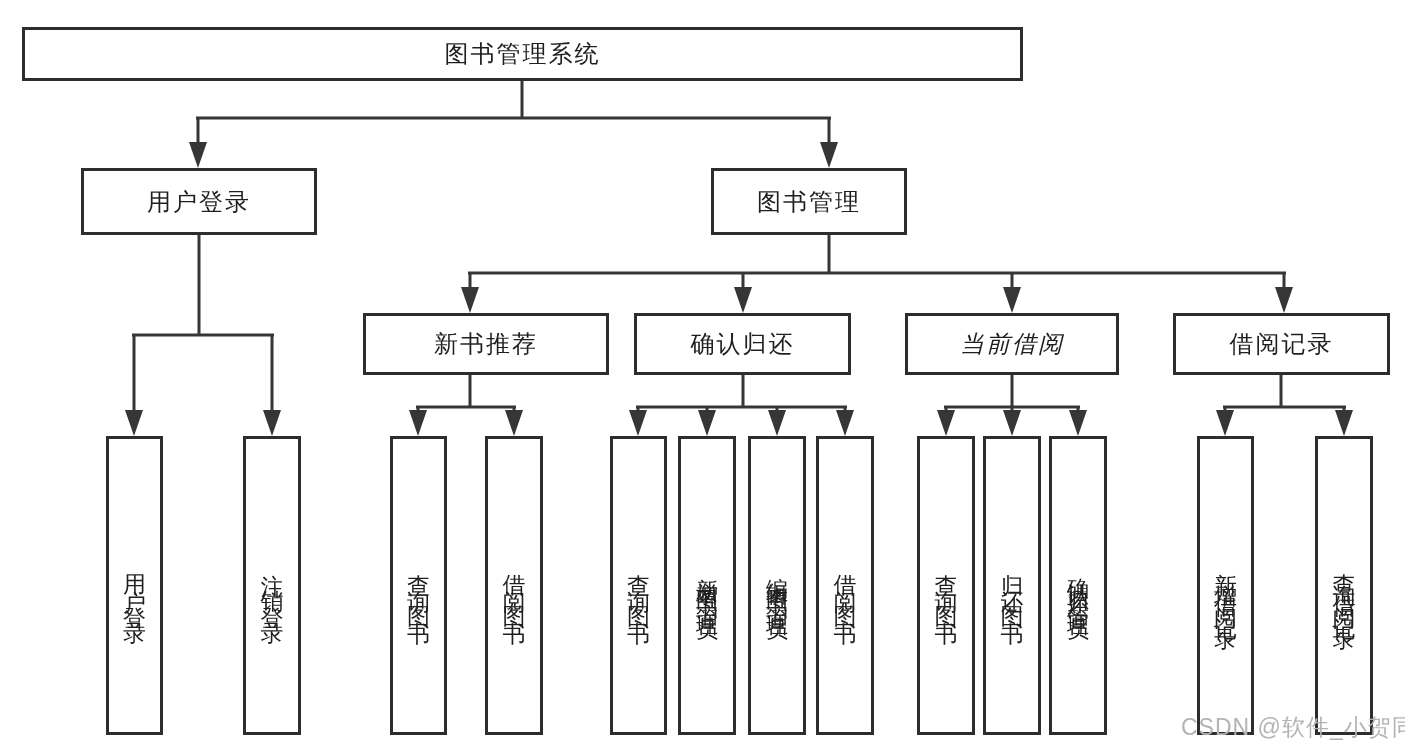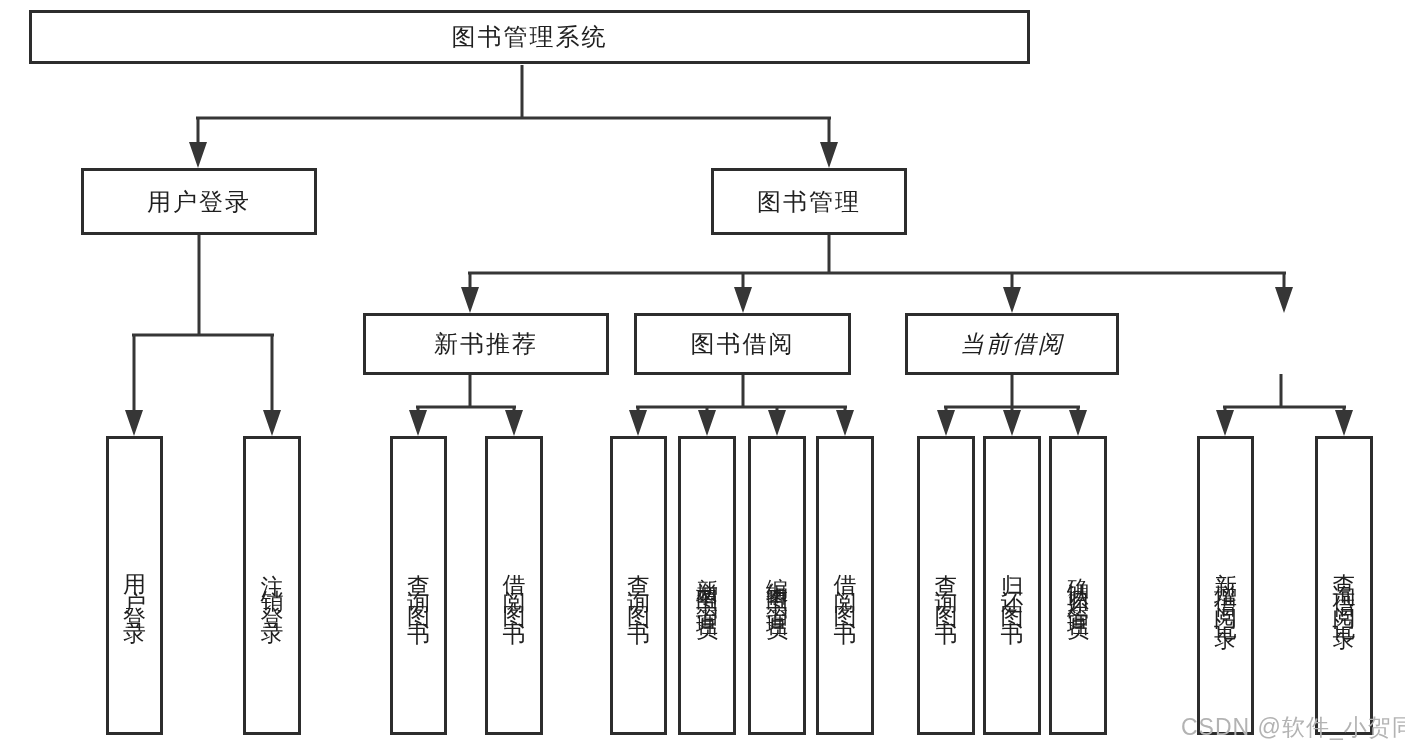--- a/index.html
+++ b/index.html
@@ -60,28 +60,29 @@
       M698 410 L716 410 L707 436 Z
       M768 410 L786 410 L777 436 Z
       M836 410 L854 410 L845 436 Z
       M937 410 L955 410 L946 436 Z
       M1003 410 L1021 410 L1012 436 Z
       M1069 410 L1087 410 L1078 436 Z
       M1216 410 L1234 410 L1225 436 Z
       M1335 410 L1353 410 L1344 436 Z"></path>
   </svg>
 
-  <div class="box hbox" style="left:22px;top:10px;width:1001px;height:54px;margin-left:7px;">图书管理系统</div>
+  <div class="box hbox" style="left:22px;top:27px;width:1001px;height:54px;">图书管理系统</div>
 
   <div class="box hbox" style="left:81px;top:168px;width:236px;height:67px;">用户登录</div>
   <div class="box hbox" style="left:711px;top:168px;width:196px;height:67px;">图书管理</div>
 
   <div class="box hbox" style="left:363px;top:313px;width:246px;height:62px;">新书推荐</div>
-  <div class="box hbox" style="left:634px;top:313px;width:217px;height:62px;">图书借阅</div>
+  <div class="box hbox" style="left:634px;top:313px;width:217px;height:62px;">确认归还</div>
   <div class="box hbox" style="left:905px;top:313px;width:214px;height:62px;font-style:italic;">当前借阅</div>
+  <div class="box hbox" style="left:1173px;top:313px;width:217px;height:62px;">借阅记录</div>
 
   <div class="box vbox" style="left:106px;width:57px;">用户登录</div>
   <div class="box vbox" style="left:243px;width:58px;">注销登录</div>
 
   <div class="box vbox" style="left:390px;width:57px;">查询图书</div>
   <div class="box vbox" style="left:485px;width:58px;">借阅图书</div>
 
   <div class="box vbox" style="left:610px;width:57px;">查询图书</div>
   <div class="box vbox long" style="left:678px;width:58px;">新增图书（管理员）</div>
   <div class="box vbox long" style="left:748px;width:58px;">编辑图书（管理员）</div>

